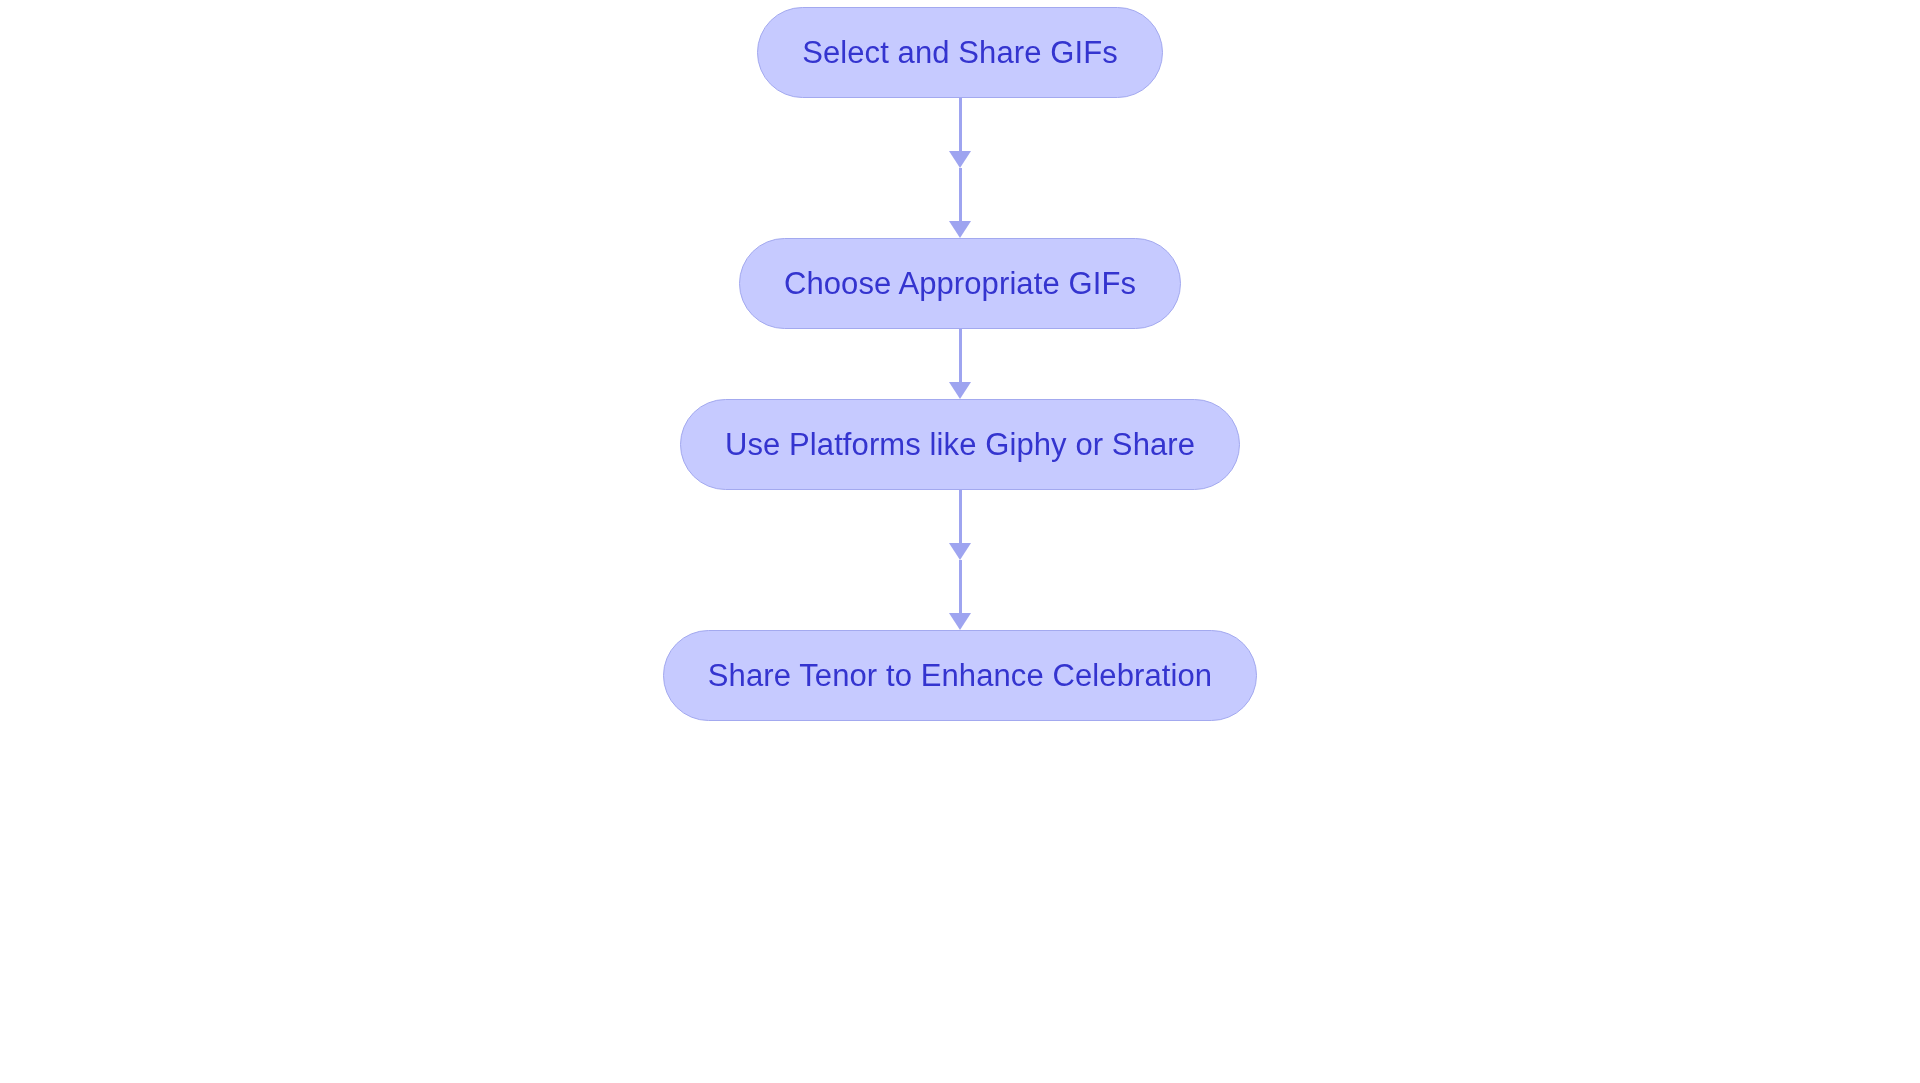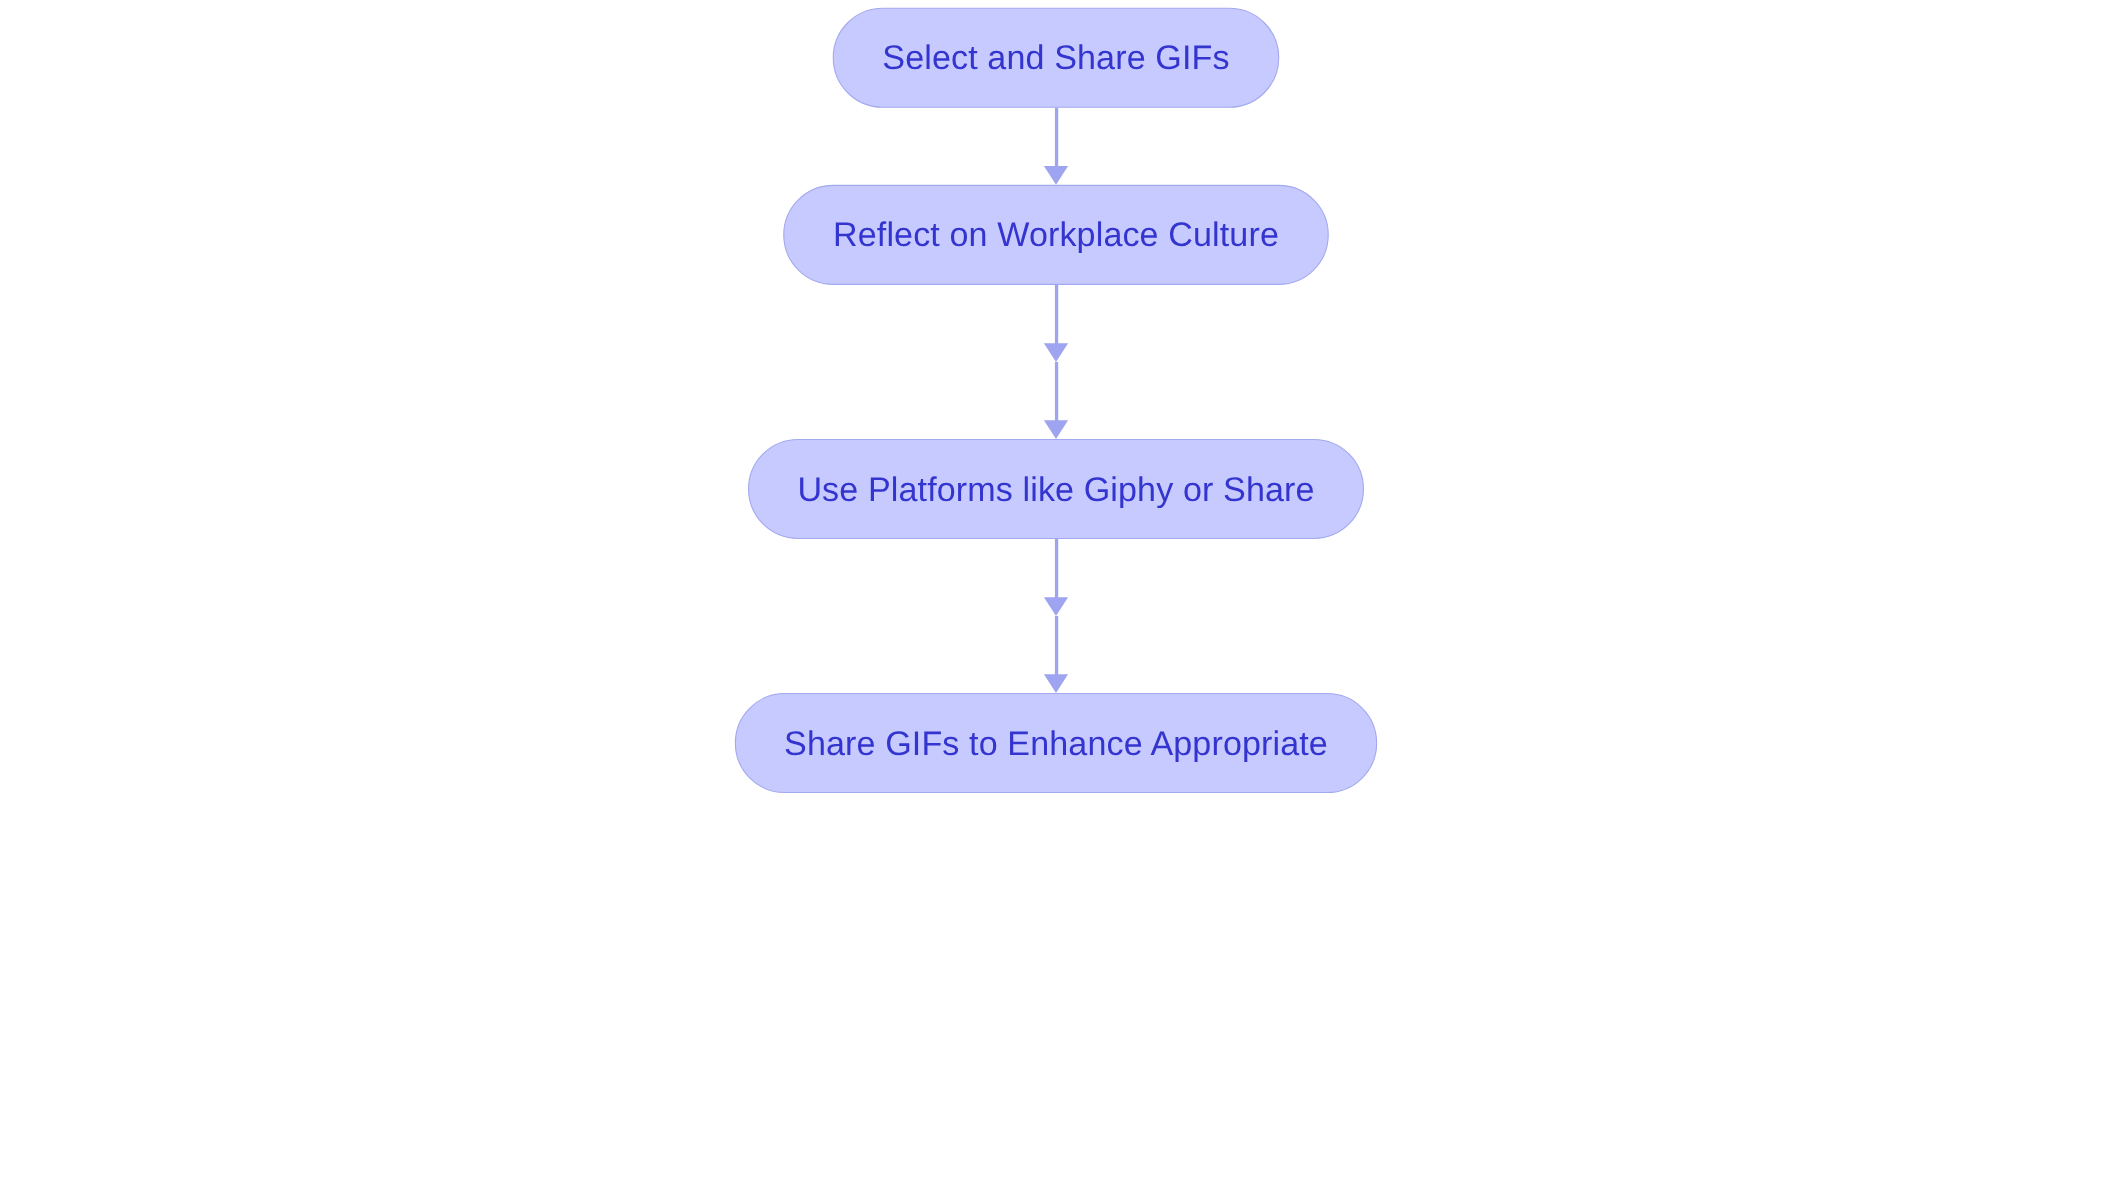--- a/index.html
+++ b/index.html
@@ -87,29 +87,29 @@
 
     <div class="node">
       <span>Select and Share GIFs</span>
     </div>
 
     <div class="connector gap-1">
       <div class="line"></div>
       <div class="arrowhead"></div>
     </div>
 
-    <div class="node">
-      <span>Reflect on Workplace Culture</span>
-    </div>
 
     <div class="connector gap-2">
       <div class="line"></div>
       <div class="arrowhead"></div>
     </div>
 
+    <div class="node">
+      <span>Choose Appropriate GIFs</span>
+    </div>
 
     <div class="connector gap-3">
       <div class="line"></div>
       <div class="arrowhead"></div>
     </div>
 
     <div class="node">
       <span>Use Platforms like Giphy or Share</span>
     </div>
 
@@ -118,17 +118,17 @@
       <div class="arrowhead"></div>
     </div>
 
 
     <div class="connector gap-5">
       <div class="line"></div>
       <div class="arrowhead"></div>
     </div>
 
     <div class="node">
-      <span>Share GIFs to Enhance Appropriate</span>
+      <span>Share Tenor to Enhance Celebration</span>
     </div>
 
   </div>
 </div>
 
 </body></html>

